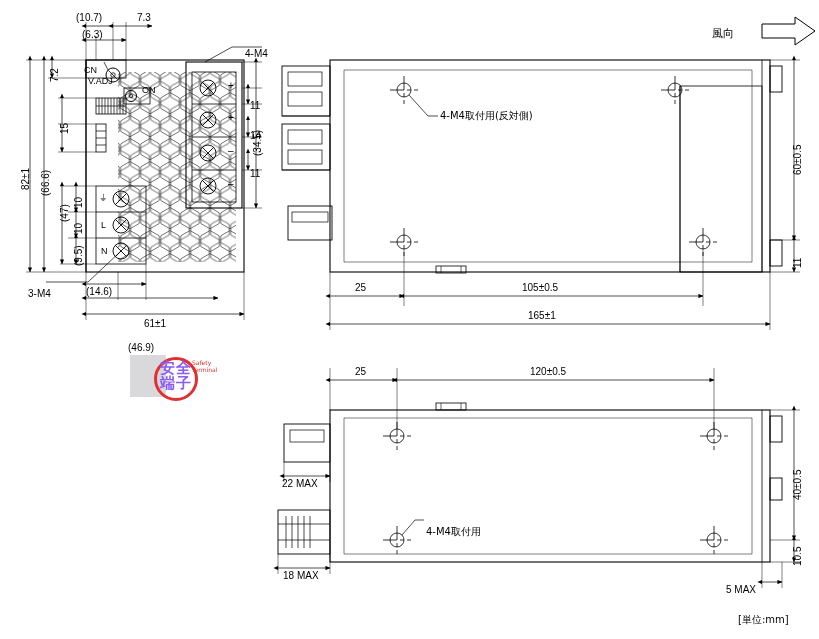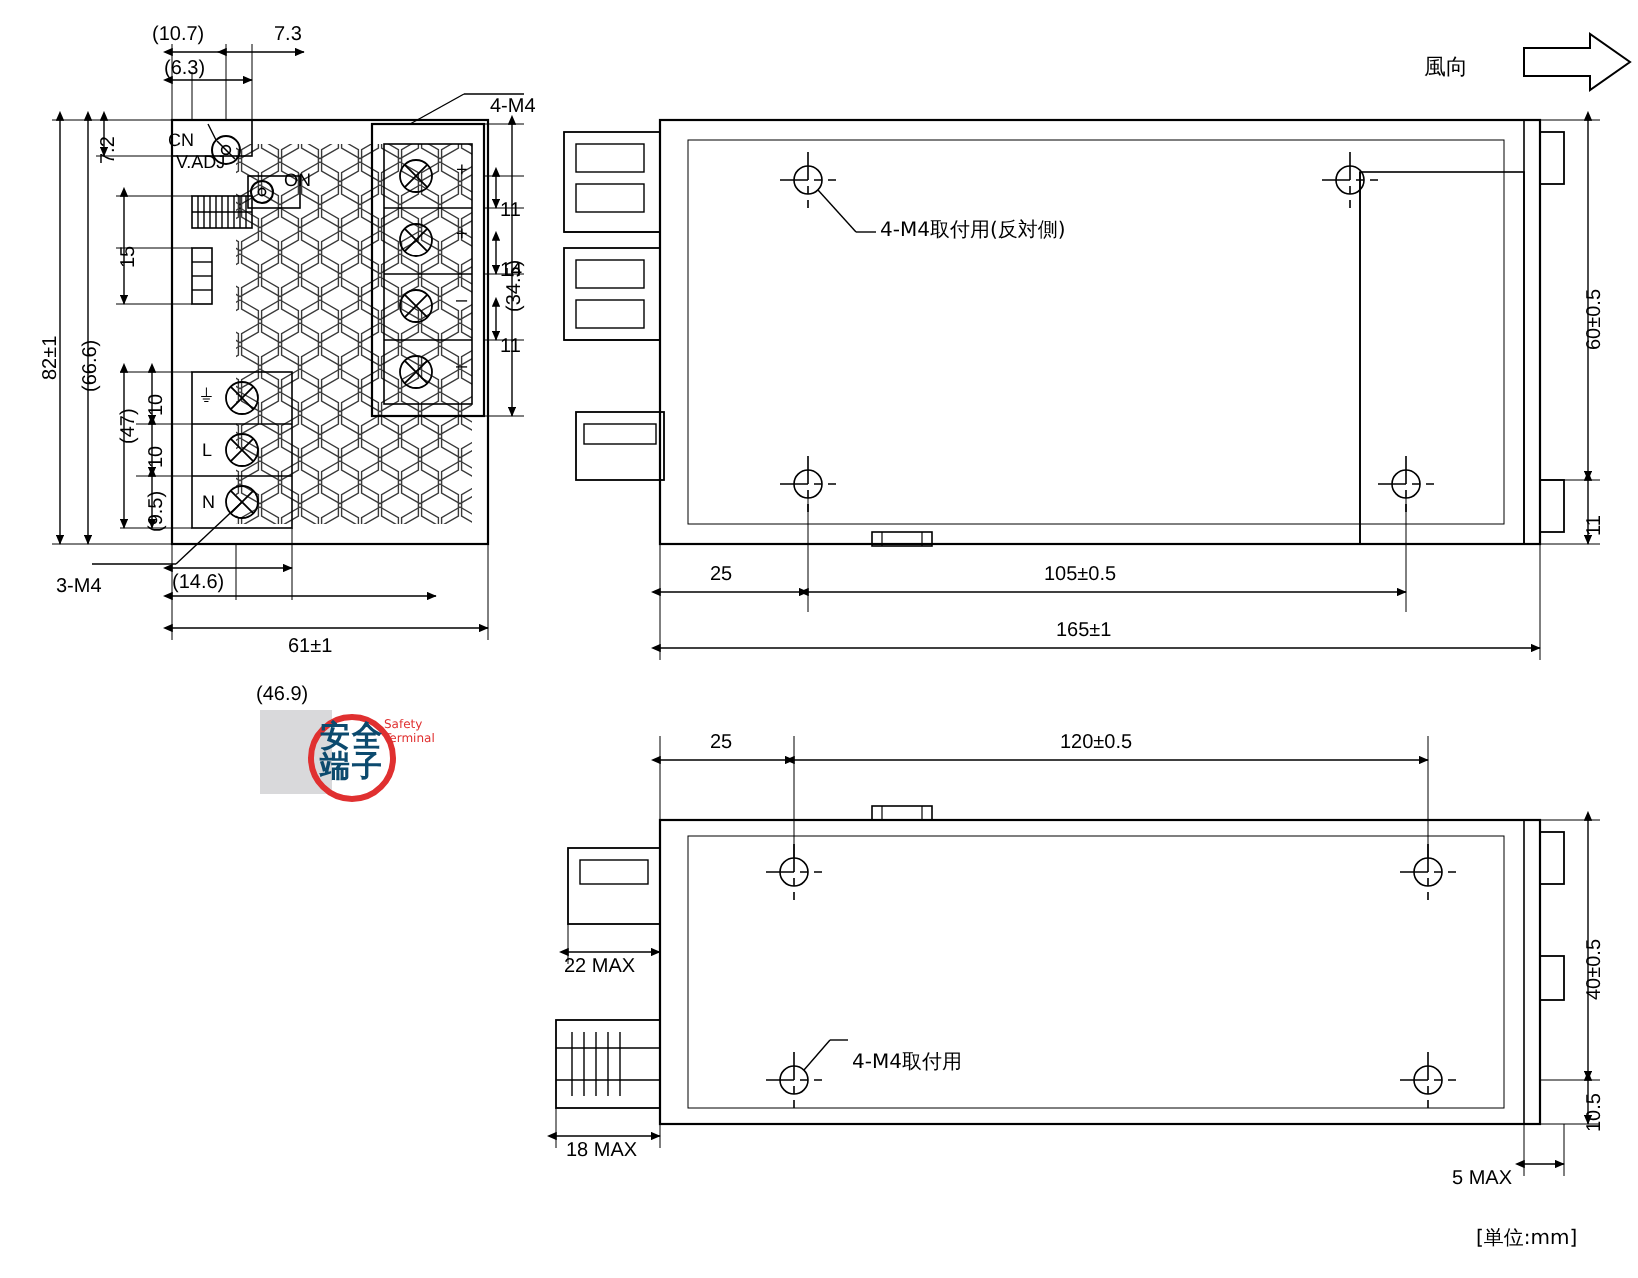--- a/index.html
+++ b/index.html
@@ -23,21 +23,21 @@
   .stamp{
     position:absolute;left:130px;top:355px;width:100px;height:42px;
   }
   .stamp .box{position:absolute;left:0;top:0;width:36px;height:42px;background:#d9d9db;}
   .stamp .ring{
     position:absolute;left:24px;top:2px;width:38px;height:38px;
     border:3px solid #e03030;border-radius:50%;
   }
   .stamp .txt{
     position:absolute;left:30px;top:6px;width:66px;height:30px;
-    color:#0c4a6e;font-family:"DejaVu Sans", sans-serif;font-weight:bold;
+    color:#8b5cf6;font-family:"DejaVu Sans", sans-serif;font-weight:bold;
     font-size:15px;line-height:15px;letter-spacing:1px;
   }
   .stamp .txt2{
     position:absolute;left:62px;top:4px;
     color:#e03030;font-family:"DejaVu Sans", sans-serif;
     font-size:6px;line-height:7px;
   }
 </style>
 </head>
 <body>

